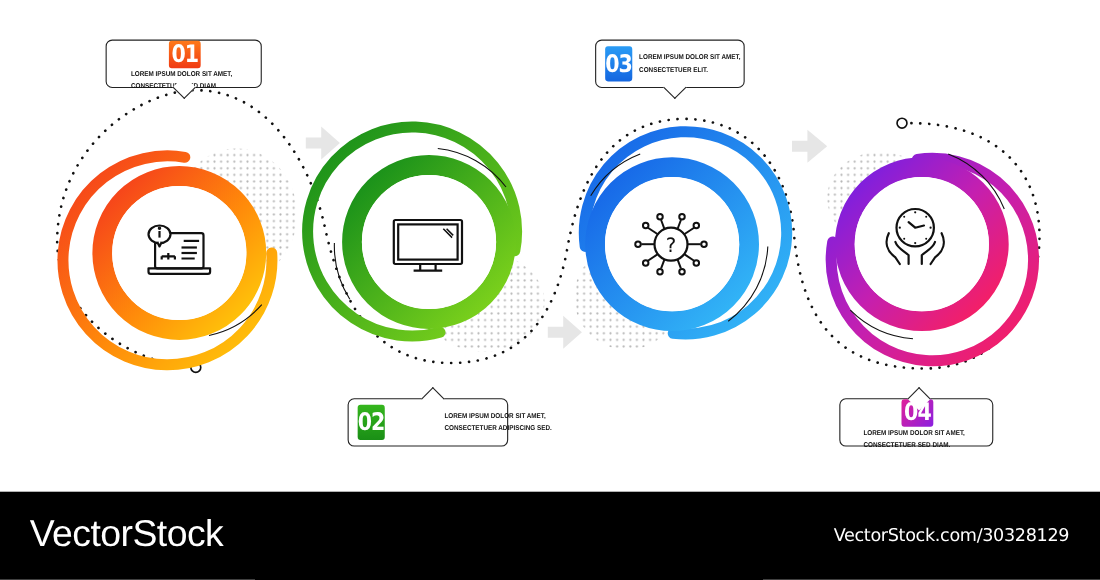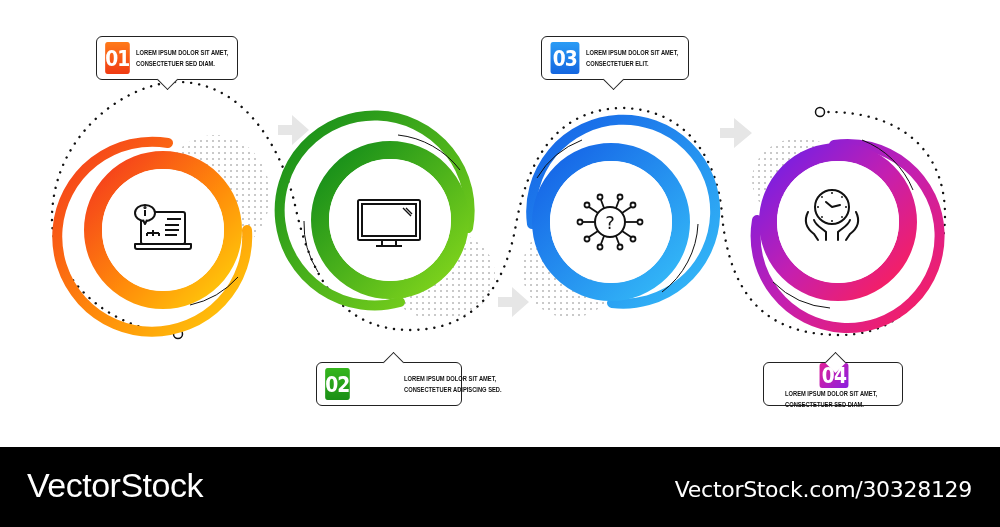--- a/index.html
+++ b/index.html
@@ -33,21 +33,21 @@
   }
   .footer {
     position: absolute; left: 0; top: 447px; width: 1000px; height: 104px;
     background: #000; color: #fff;
   }
   .footer .brand {
     position: absolute; left: 27px; top: 19px; font-size: 34px;
     font-family: "Liberation Sans", sans-serif; letter-spacing: -0.5px;
   }
   .footer .url {
-    position: absolute; right: 28px; top: 30px; font-size: 22px;
+    position: absolute; right: 28px; top: 30px; font-size: 16px;
     font-family: "DejaVu Sans", sans-serif; letter-spacing: -0.3px; text-align: right;
   }
 </style>
 </head>
 <body>
 
 <svg id="canvas" viewBox="0 0 1000 447" xmlns="http://www.w3.org/2000/svg">
   <defs>
     <linearGradient id="g1" x1="0" y1="0" x2="1" y2="1">
       <stop offset="0" stop-color="#f4361e"></stop>
@@ -196,39 +196,39 @@
       <circle cx="-10" cy="-13" r="0.9"></circle>
         <circle cx="10" cy="-13" r="0.9"></circle>
         <circle cx="-10" cy="7" r="0.9"></circle>
         <circle cx="10" cy="7" r="0.9"></circle>
     </g>
     <path d="M-24 2 c-4 8 -2 16 6 22 l4 6 M-18 10 c2 6 8 8 12 12 v8"></path>
     <path d="M24 2 c4 8 2 16 -6 22 l-4 6 M18 10 c-2 6 -8 8 -12 12 v8"></path>
   </g>
 </svg>
 
-<div class="callout down" style="left:96px; top:36px; width:142px;">
+<div class="callout down" style="left:96px; top:36px; width:142px;flex-direction:column;">
   <div class="badge" style="background:linear-gradient(180deg,#ff7a1a,#f03a12);">01</div>
   <div class="callout-text">
     <div>Lorem ipsum dolor sit amet,</div>
     <div>consectetuer sed diam.</div>
   </div>
   <div class="tail" style="left:63px;"></div>
 </div>
 
 <div class="callout up" style="left:316px; top:362px; width:146px;gap:48px;">
   <div class="badge" style="background:linear-gradient(180deg,#35b61d,#1a8f16);">02</div>
   <div class="callout-text">
     <div>Lorem ipsum dolor sit amet,</div>
     <div>consectetuer adipiscing sed.</div>
   </div>
   <div class="tail" style="left:69px;"></div>
 </div>
 
-<div class="callout down" style="left:541px; top:36px; width:148px;align-items:center;">
+<div class="callout down" style="left:541px; top:36px; width:136px;align-items:center;">
   <div class="badge" style="background:linear-gradient(180deg,#2a9cf5,#1466e0);">03</div>
   <div class="callout-text">
     <div>Lorem ipsum dolor sit amet,</div>
     <div>consectetuer elit.</div>
   </div>
   <div class="tail" style="left:64px;"></div>
 </div>
 
 <div class="callout up" style="left:763px; top:362px; width:140px;flex-direction:column;">
   <div class="badge" style="background:linear-gradient(135deg,#e0209a,#8a20e0);">04</div>

